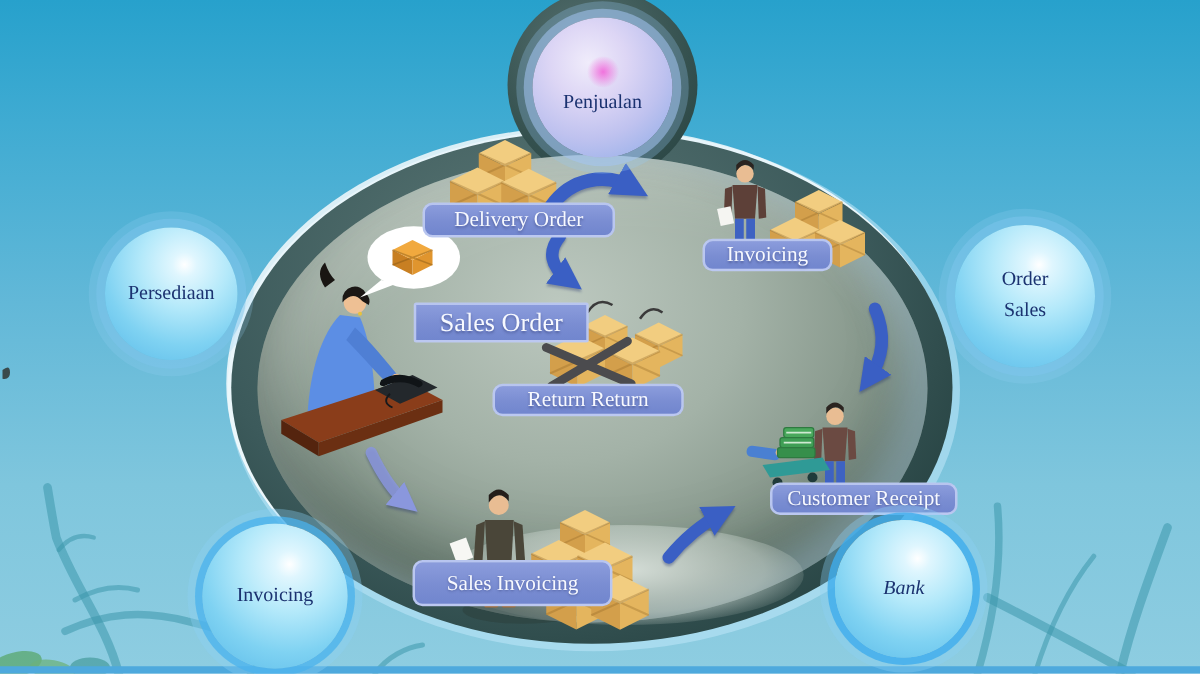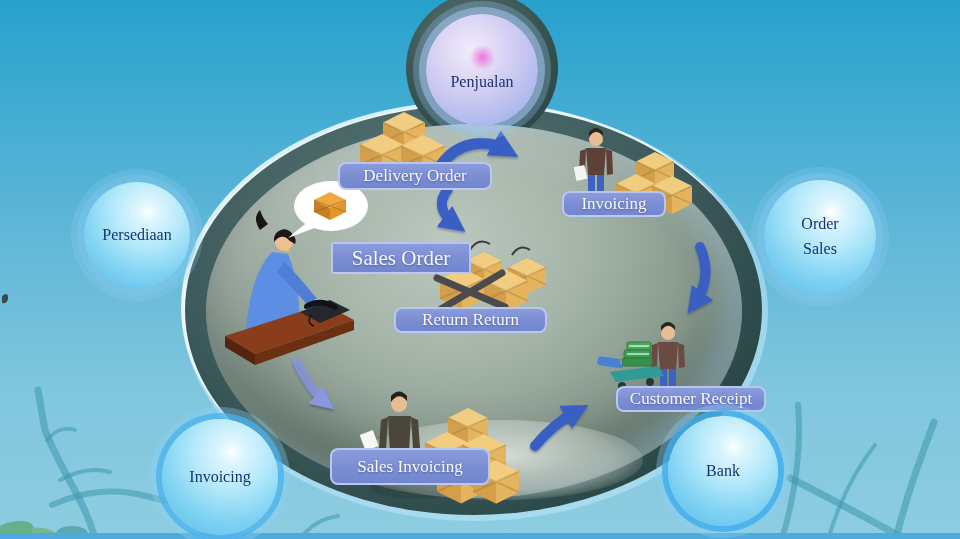--- a/index.html
+++ b/index.html
@@ -41,21 +41,21 @@
       background:radial-gradient(circle, rgba(242,95,216,.85) 0%, rgba(242,95,216,0) 70%); }
   .bubble-cyan {
       background:radial-gradient(circle at 60% 28%, #ffffff 0%, #dff6fe 10%, #b4e9fa 35%, #7fd2f2 65%, #58b9e8 100%); }
   .bubble--pembelian  { left:84px;  top:182px; width:106px; height:106px;
       box-shadow:0 0 0 7px rgba(126,198,238,.45), 0 0 0 13px rgba(150,210,245,.22); }
   .bubble--buku-besar { left:764px; top:180px; width:112px; height:114px;
       box-shadow:0 0 0 7px rgba(126,198,238,.5), 0 0 0 13px rgba(150,210,245,.22); }
   .bubble--persediaan { left:162px; top:419px; width:116px; height:116px;
       box-shadow:0 0 0 6px rgba(74,178,236,.75), 0 0 0 12px rgba(140,208,245,.35); }
   .bubble--bank       { left:668px; top:416px; width:110px; height:110px;
-      box-shadow:0 0 0 6px rgba(62,172,236,.8), 0 0 0 12px rgba(140,208,245,.35); }
+      box-shadow:0 0 0 6px rgba(62,172,236,.8), 0 0 0 12px rgba(140,208,245,.35);font-style:italic; }
 
   
   .step { display:flex; align-items:center; justify-content:center;
       background:linear-gradient(180deg,#8b9cdc 0%, #7a8dd2 55%, #7186ce 100%);
       border:2px solid rgba(196,208,244,.85); border-radius:8px;
       color:#f7f9ff; text-shadow:0 1px 2px rgba(35,45,95,.45); font-size:17px;text-align:right; }
   .step span { position:static; }
   .step--delivery-order    { left:338px; top:162px; width:154px; height:28px; }
   .step--invoicing         { left:562px; top:191px; width:104px; height:26px; }
   .step--sales-order       { left:331px; top:242px; width:140px; height:32px; font-size:21px; border-radius:2px; }

